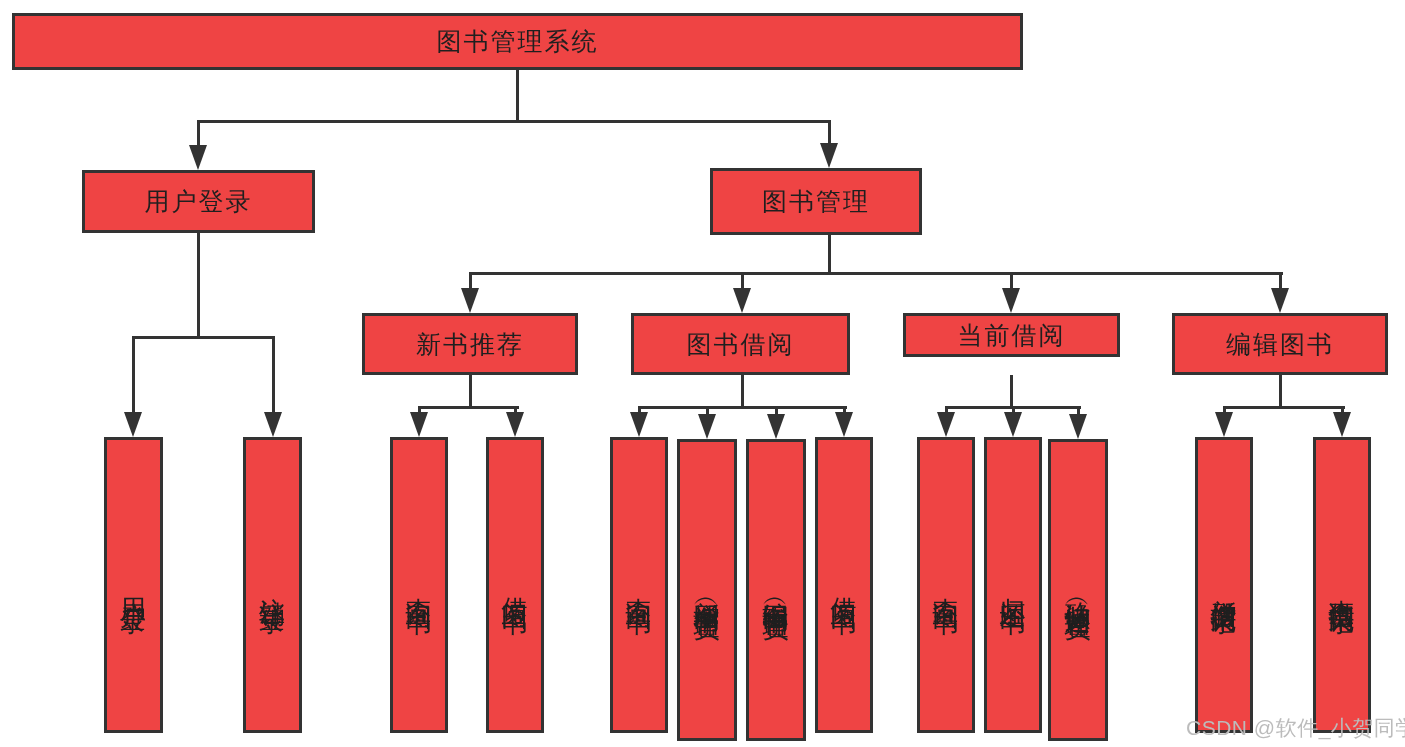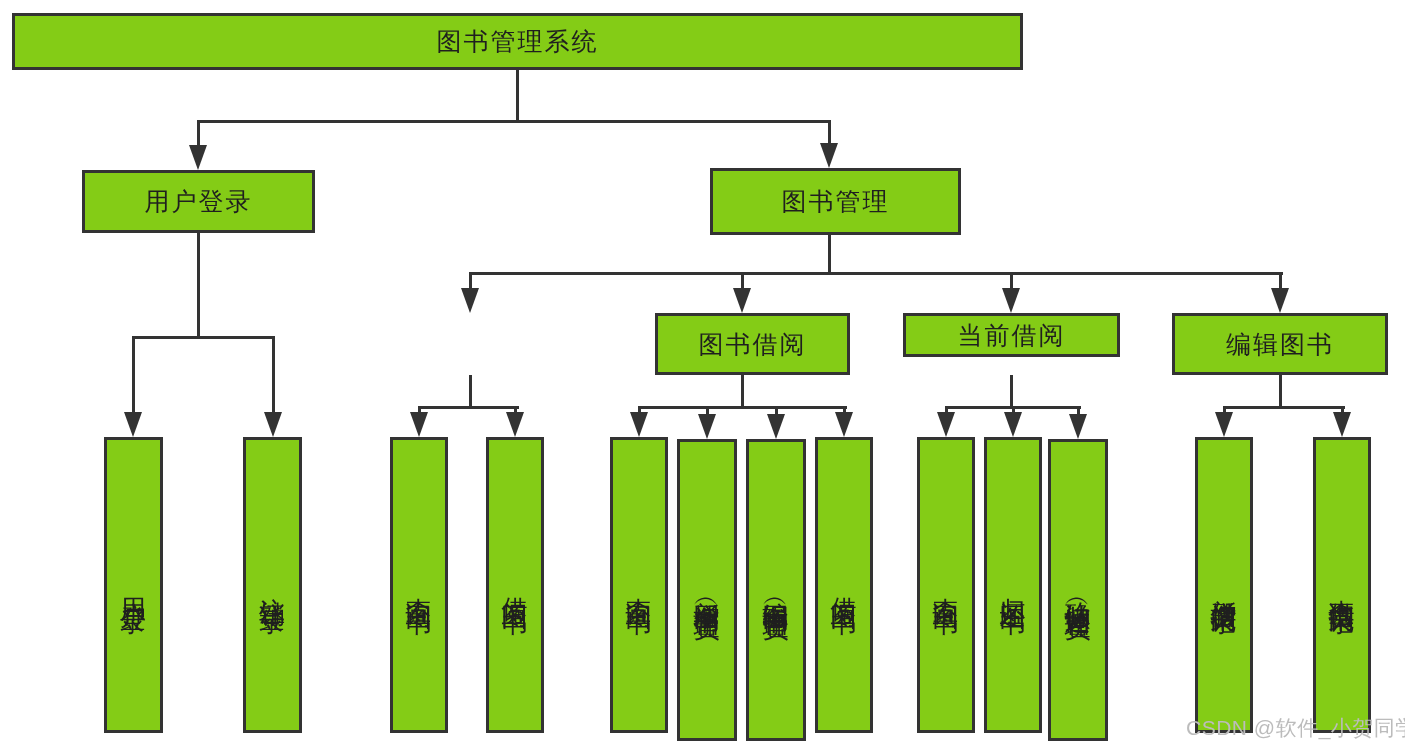--- a/index.html
+++ b/index.html
@@ -9,21 +9,21 @@
     height: 747px;
     background: #ffffff;
     font-family: "Liberation Sans", "DejaVu Sans", sans-serif;
     color: #1f1f1f;
     overflow: hidden;
   }
   .node {
     position: absolute;
     box-sizing: border-box;
     border: 3px solid #333333;
-    background: #84cc16;
+    background: #ef4444;
     display: flex;
     align-items: center;
     justify-content: center;
   }
   .node.h { font-size: 25px; letter-spacing: 2px; }
   .node.leaf span {
     writing-mode: vertical-rl;
     font-size: 26px;
     letter-spacing: 4px;
     line-height: 1;
@@ -56,41 +56,42 @@
   <div class="node h" style="left:12px;top:13px;width:1011px;height:57px">图书管理系统</div>
 
   <div class="vl" style="left:516px;top:70px;height:52px"></div>
   <div class="hl" style="left:197px;top:120px;width:634px"></div>
   <div class="vl" style="left:197px;top:120px;height:27px"></div>
   <div class="arr" style="left:189px;top:145px"></div>
   <div class="vl" style="left:828px;top:120px;height:25px"></div>
   <div class="arr" style="left:820px;top:143px"></div>
 
   <div class="node h" style="left:82px;top:170px;width:233px;height:63px">用户登录</div>
-  <div class="node h" style="left:710px;top:168px;width:251px;height:67px">图书管理</div>
+  <div class="node h" style="left:710px;top:168px;width:212px;height:67px">图书管理</div>
 
   <div class="vl" style="left:197px;top:233px;height:105px"></div>
   <div class="hl" style="left:132px;top:336px;width:143px"></div>
   <div class="vl" style="left:132px;top:336px;height:78px"></div>
   <div class="arr" style="left:124px;top:412px"></div>
   <div class="vl" style="left:272px;top:336px;height:78px"></div>
   <div class="arr" style="left:264px;top:412px"></div>
 
   <div class="vl" style="left:828px;top:235px;height:39px"></div>
   <div class="hl" style="left:469px;top:272px;width:814px"></div>
   <div class="vl" style="left:469px;top:272px;height:18px"></div>
   <div class="arr" style="left:461px;top:288px"></div>
   <div class="vl" style="left:741px;top:272px;height:18px"></div>
   <div class="arr" style="left:733px;top:288px"></div>
   <div class="vl" style="left:1010px;top:272px;height:18px"></div>
   <div class="arr" style="left:1002px;top:288px"></div>
   <div class="vl" style="left:1279px;top:272px;height:18px"></div>
   <div class="arr" style="left:1271px;top:288px"></div>
 
-  <div class="node h" style="left:655px;top:313px;width:195px;height:62px">图书借阅</div>
+  <div class="node h" style="left:362px;top:313px;width:216px;height:62px">新书推荐</div>
+  <div class="node h" style="left:631px;top:313px;width:219px;height:62px">图书借阅</div>
   <div class="node h" style="left:903px;top:313px;width:217px;height:44px">当前借阅</div>
   <div class="node h" style="left:1172px;top:313px;width:216px;height:62px">编辑图书</div>
 
   <div class="vl" style="left:469px;top:375px;height:34px"></div>
   <div class="hl" style="left:418px;top:406px;width:101px"></div>
   <div class="vl" style="left:418px;top:406px;height:8px"></div>
   <div class="arr" style="left:410px;top:412px"></div>
   <div class="vl" style="left:514px;top:406px;height:8px"></div>
   <div class="arr" style="left:506px;top:412px"></div>
 

